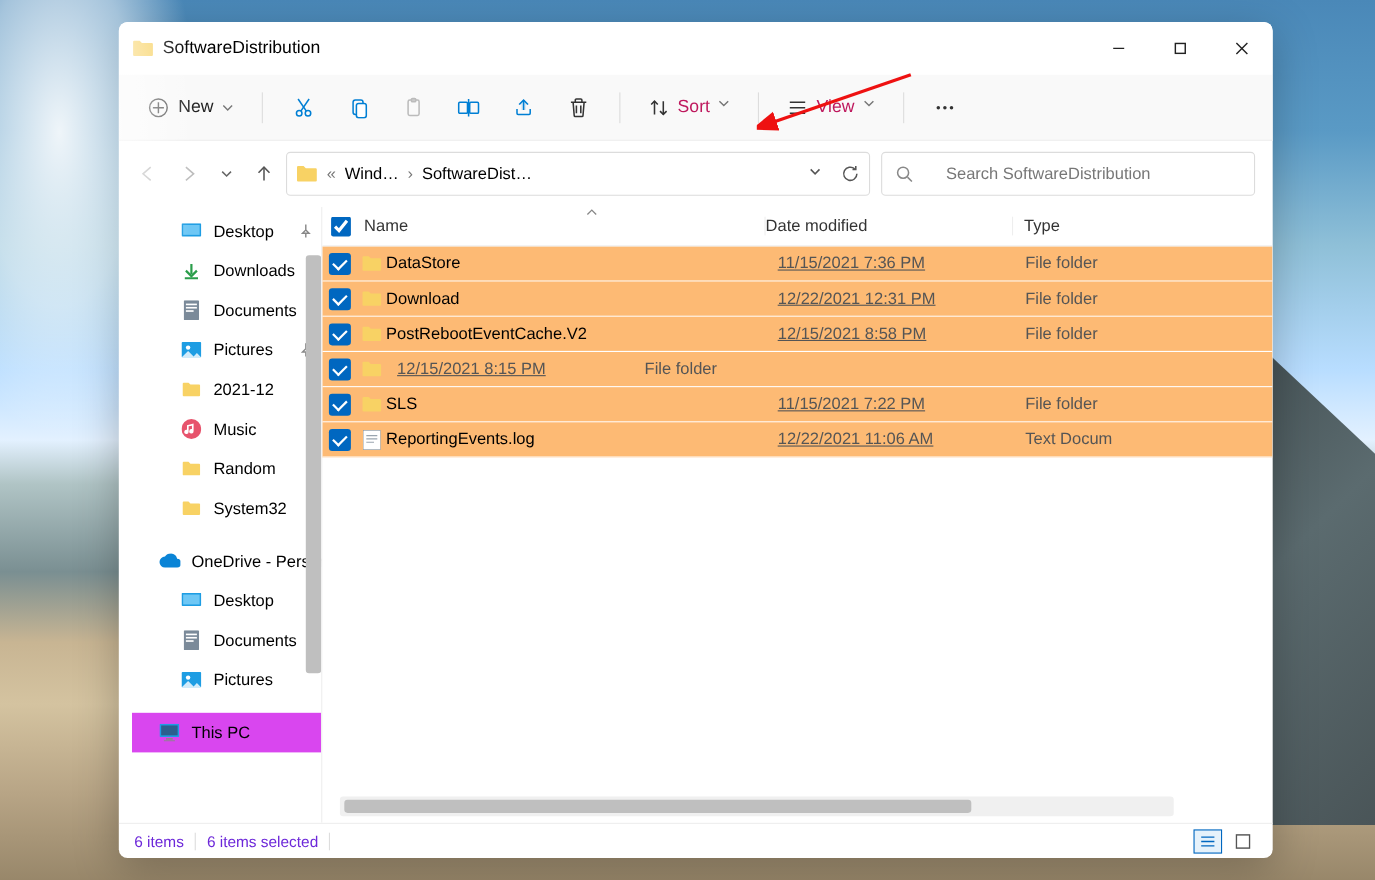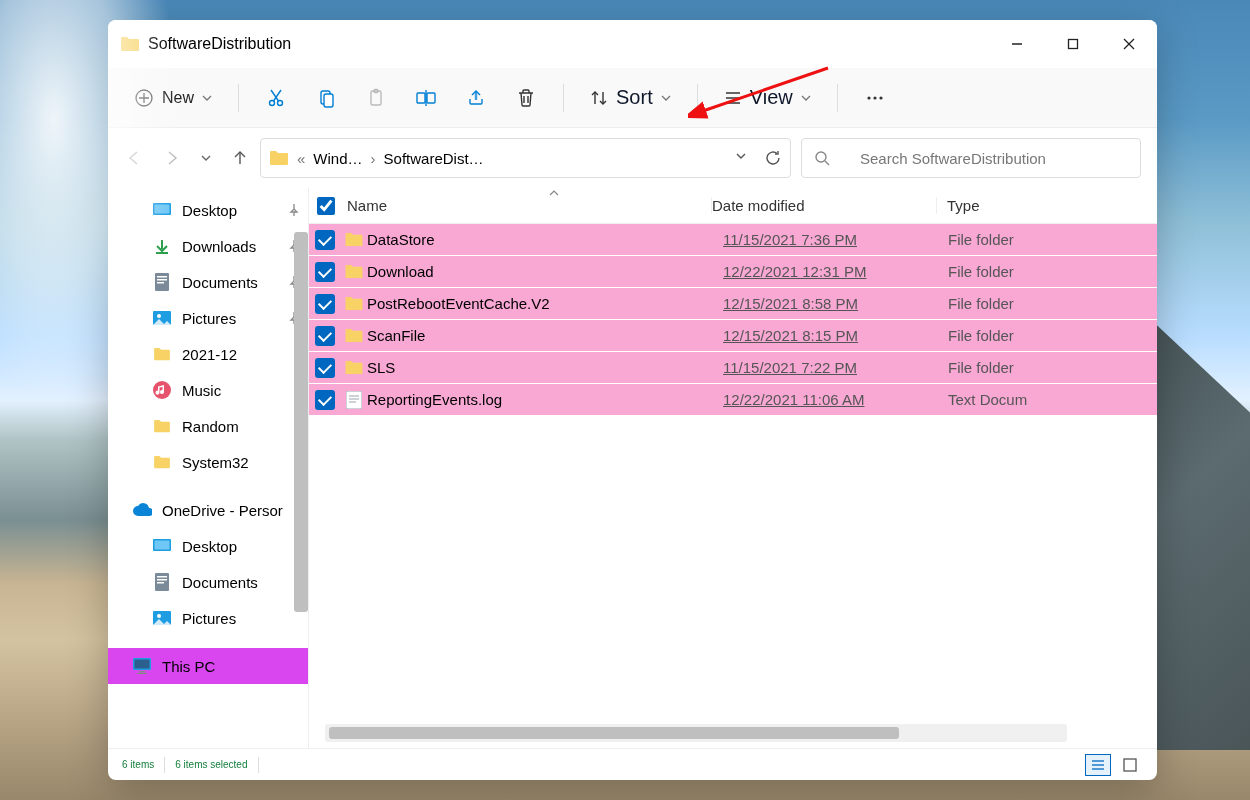--- a/index.html
+++ b/index.html
@@ -70,44 +70,45 @@
     color: #222; font-size:16px;
   }
   .tb-sep { width:1px; height:28px; background:#ddd; margin:0 8px; }
   .icon-btn {
     width: 42px; height:40px; display:flex; align-items:center; justify-content:center; border-radius:5px;
     color: #333;
   }
   .icon-btn.accent { color:#007fd4; }
   .icon-btn.disabled { color:#bbb; }
   .sort-btn, .view-btn {
-    display:flex; align-items:center; gap:8px; padding:6px 10px; font-size:20px; color:#0f172a; border-radius:5px;
+    display:flex; align-items:flex-start; gap:8px; padding:6px 10px; font-size:16px; color:#be185d; border-radius:5px;
   }
   .addr-row {
     display:flex; align-items:center; gap:10px; padding:10px 16px;
   }
   .nav-icons{display:flex;align-items:center;gap:18px;color:#666;}
   .nav-icons .disabled{color:#bbb;}
   .addr-bar {
     flex:1; height:40px; border:1px solid #dcdcdc; border-radius:4px;
     display:flex; align-items:center; padding:0 8px; gap:8px; font-size:15px;
   }
   .bc-sep {color:#777;}
   .addr-bar .right { margin-left:auto; display:flex; gap:16px; color:#555;}
   .search-bar {
     width: 340px; height:40px; border:1px solid #dcdcdc; border-radius:4px;
     display:flex; align-items:center; padding:0 12px; gap:30px; color:#777; font-size:15px;
   }
   .body {
     flex:1; display:flex; overflow:hidden;
   }
   .sidebar {
-    width: 200px; overflow:hidden; position:relative;
+    width: 172px; overflow:hidden; position:relative;
     font-size:15px;
     padding-top:4px;
+    margin-left:12px;
   }
   .side-item {
     display:flex; align-items:center; gap:10px; height:36px; padding-left:24px;
     white-space:nowrap;
   }
   .side-item.lvl2 { padding-left:44px; }
   .side-item.sel { background:#d946ef;align-items:center; }
   .side-item .pin{margin-left:auto;margin-right:8px;color:#888;}
   .side-item .ico{width:20px;height:20px;display:flex;align-items:center;justify-content:center;flex-shrink:0;}
   .side-scroll{
@@ -121,37 +122,37 @@
   }
   .chk { width:32px; display:flex; justify-content:center; }
   .chk input{width:18px;height:18px;accent-color:#0067c0;}
   .col-name{width:370px;padding-left:6px;}
   .col-date{width:225px;border-left:1px solid #eee;}
   .col-type{flex:1;border-left:1px solid #eee;padding-left:10px;}
   .sort-ind{position:absolute;left:240px;top:0;color:#888;}
   .files{}
   .row {
     display:flex; align-items:center; height:32px; font-size:15px;
-    background:#f9a8d4; border-bottom:1px solid #fff;
+    background:#fdba74; border-bottom:1px solid #fff;
   }
   .row .chk{width:32px;}
   .row .chk .cb{
     width:20px;height:20px;background:#0067c0;border-radius:3px;display:flex;align-items:center;justify-content:center;
   }
   .row .chk .cb::after{content:"";width:6px;height:10px;border:solid #fff;border-width:0 2px 2px 0;transform:rotate(45deg);margin-top:-2px;}
   .row .ico{width:26px;display:flex;justify-content:center;}
   .row .nm{width:346px;}
   .row .dt{width:225px;color:#555;padding-left:10px;text-decoration:underline;}
   .row .tp{flex:1;color:#555;padding-left:10px;white-space:nowrap;overflow:hidden;}
   .hscroll{
     position:absolute;bottom:6px;left:16px;right:90px;height:18px;background:#f0f0f0;border-radius:3px;
   }
   .hscroll::before{content:"";position:absolute;left:4px;top:3px;width:570px;height:12px;background:#bfbfbf;border-radius:3px;}
   .status{
-    height:32px;border-top:1px solid #eee;display:flex;align-items:center;padding:0 14px;font-size:10px;color:#15803d;gap:10px;
+    height:32px;border-top:1px solid #eee;display:flex;align-items:center;padding:0 14px;font-size:14px;color:#6d28d9;gap:10px;
   }
   .status .sep{width:1px;height:16px;background:#ddd;}
   .status .right{margin-left:auto;display:flex;gap:6px;}
   .status .vbtn{width:26px;height:22px;border:1px solid transparent;display:flex;align-items:center;justify-content:center;}
   .status .vbtn.sel{border-color:#0067c0;background:#e6f2fb;}
   .arrow-annot {
     position:absolute;left:580px;top:42px;pointer-events:none;
   }
   svg{display:block;}
   .folder-svg{fill:#f8d264;}
@@ -546,21 +547,20 @@
           </div>
           <div class="row">
             <div class="chk">
               <div class="cb"></div>
             </div>
             <div class="ico">
               <svg width="20" height="15" viewBox="0 0 20 16">
                 <path class="folder-svg" d="M1 2a1 1 0 0 1 1-1h5l2 2h9a1 1 0 0 1 1 1v10a1 1 0 0 1-1 1H2a1 1 0 0 1-1-1z"></path>
               </svg>
             </div>
-            <div class="nm">ScanFile</div>
             <div class="dt">12/15/2021 8:15 PM</div>
             <div class="tp">File folder</div>
           </div>
           <div class="row">
             <div class="chk">
               <div class="cb"></div>
             </div>
             <div class="ico">
               <svg width="20" height="15" viewBox="0 0 20 16">
                 <path class="folder-svg" d="M1 2a1 1 0 0 1 1-1h5l2 2h9a1 1 0 0 1 1 1v10a1 1 0 0 1-1 1H2a1 1 0 0 1-1-1z"></path>

